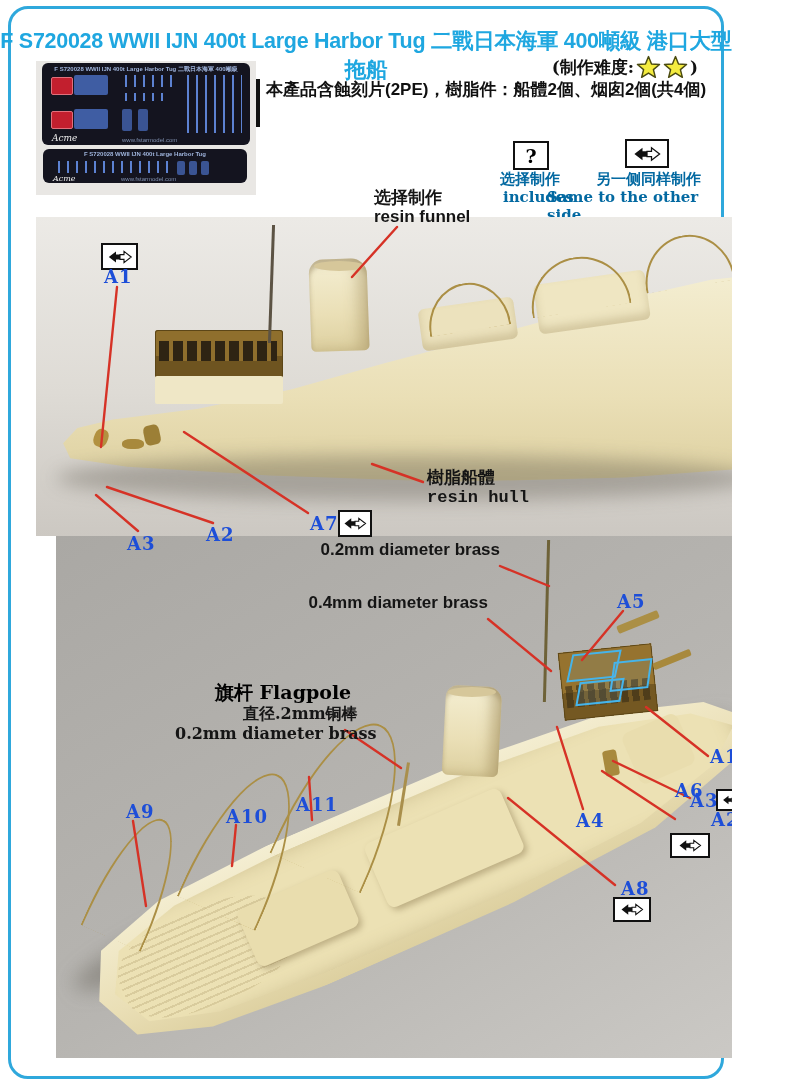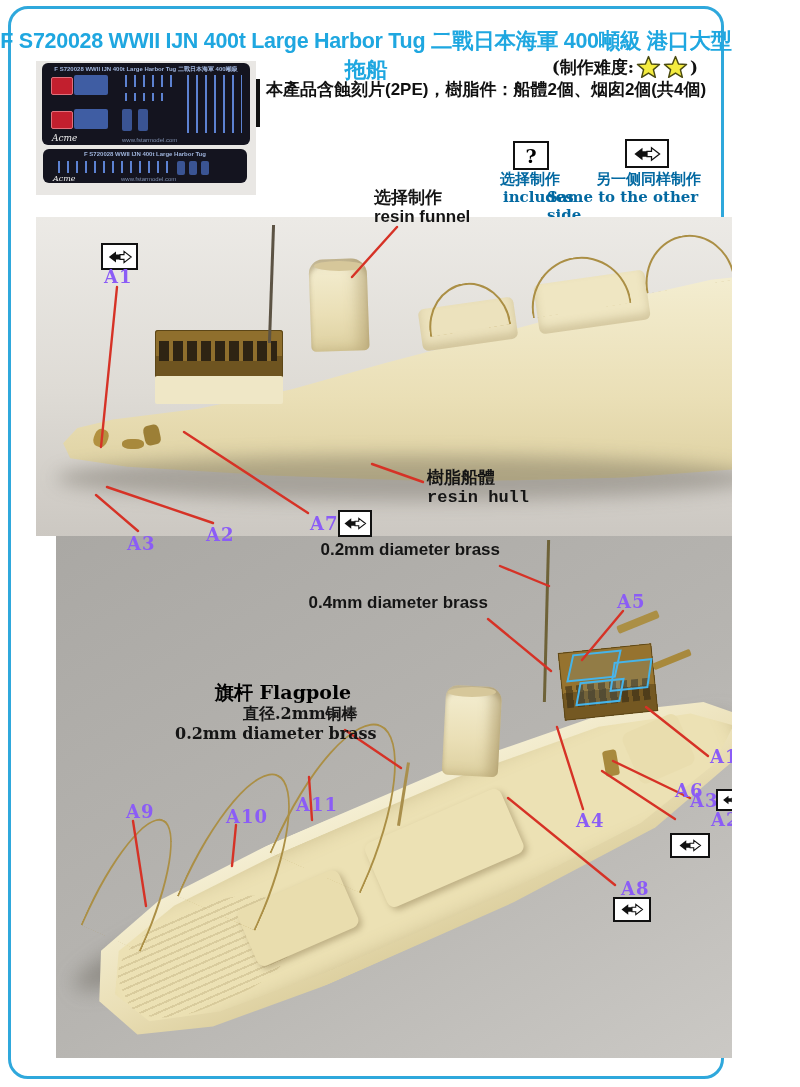--- a/index.html
+++ b/index.html
@@ -35,21 +35,21 @@
   .serif{font-family:"DejaVu Serif","Liberation Serif",serif;}
   
   .photo1{position:absolute;left:36px;top:217px;width:732px;height:319px;overflow:hidden;
         background:linear-gradient(180deg,#eceae6 0%,#dedbd5 55%,#ccc8c2 100%);}
   .photo2{position:absolute;left:56px;top:536px;width:691px;height:522px;overflow:hidden;
         background:linear-gradient(150deg,#aaa8a4 0%,#b7b5b1 55%,#cbc9c5 100%);}
   .cream{background:linear-gradient(180deg,#f4eed2 0%,#eadfb6 60%,#ddd0a0 100%);}
   .label-sans{position:absolute;color:#151515;font-weight:bold;font-size:17px;line-height:19px;}
   .label-serif{position:absolute;color:#151515;font-weight:bold;font-size:16px;
         font-family:"DejaVu Serif","Liberation Serif",serif;line-height:18px;}
-  .callout{position:absolute;color:#8b5cf6;font-weight:bold;font-size:18px;
+  .callout{position:absolute;color:#1d4ed8;font-weight:bold;font-size:18px;
         font-family:"DejaVu Serif","Liberation Serif",serif;letter-spacing:1px;}
   .lines{position:absolute;left:0;top:0;pointer-events:none;}
   .hoop{position:absolute;border:2.5px solid #ab8f45;border-bottom:none;
         border-radius:50% 50% 0 0/95% 95% 0 0;background:transparent;}
   .bluebox{position:absolute;border:2px solid #45b4ea;background:rgba(120,190,235,.12);}
 </style>
 </head>
 <body>
 
 <div class="page">

